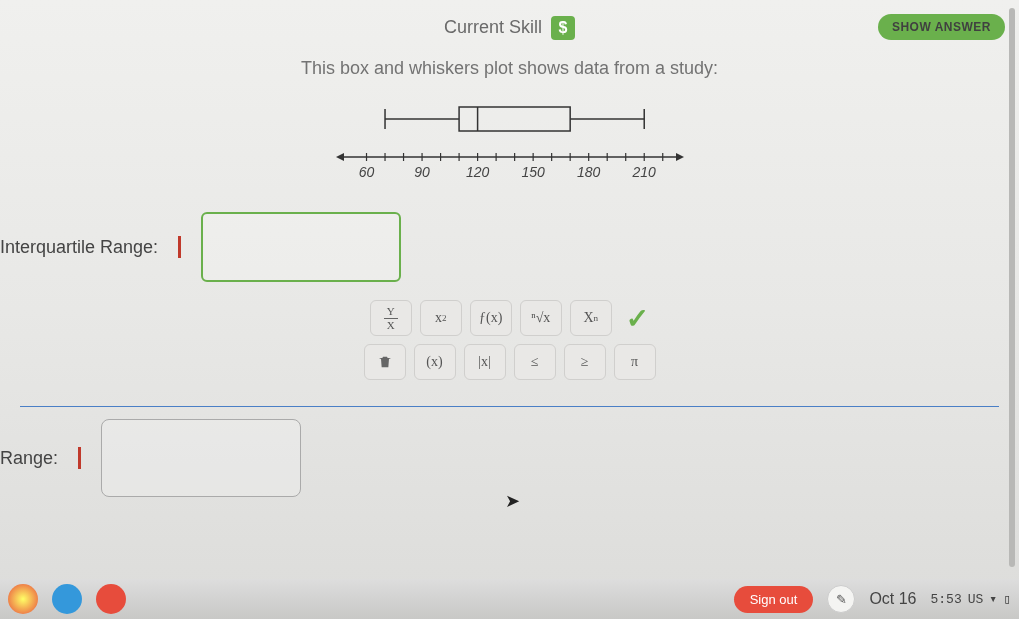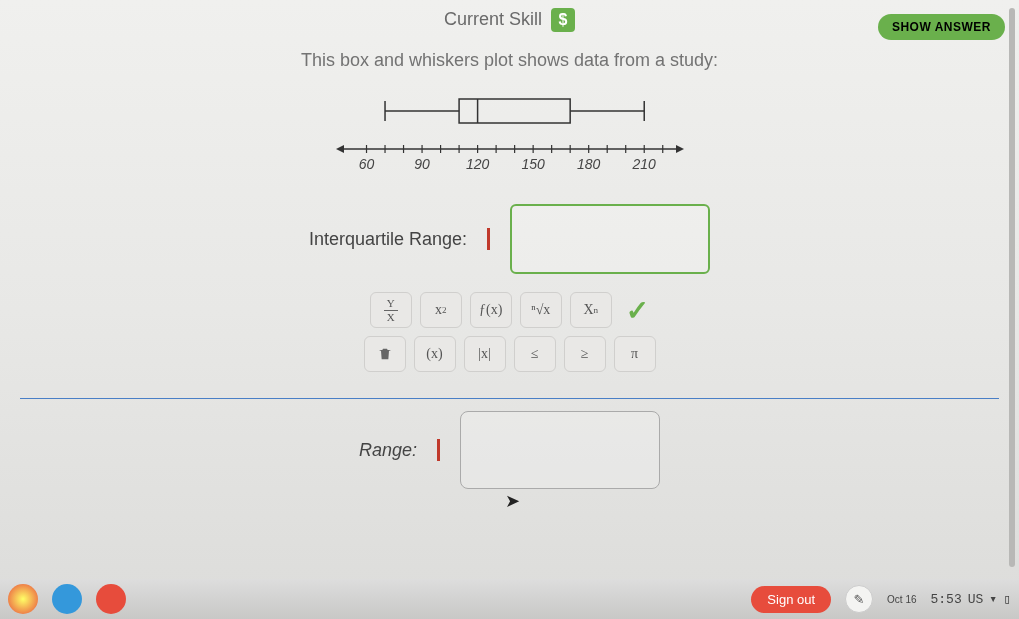--- a/index.html
+++ b/index.html
@@ -7,21 +7,21 @@
     font-family: Arial, Helvetica, sans-serif;
     background: linear-gradient(180deg, #f0f0ee 0%, #e8e8e6 50%, #dcdcda 100%);
     width: 1019px;
     height: 619px;
     overflow: hidden;
     position: relative;
     color: #333;
   }
   .header {
     text-align: center;
-    padding-top: 8px;
+    padding-top: 16px;
     font-size: 18px;
     color: #6a6a6a;
     font-weight: 500;
   }
   .skill-badge {
     display: inline-block;
     background: #6ab04c;
     color: #fff;
     font-weight: bold;
     width: 24px;
@@ -29,21 +29,21 @@
     line-height: 24px;
     border-radius: 4px;
     margin-left: 4px;
     font-size: 16px;
   }
   .show-answer {
     position: absolute;
     top: 14px;
     right: 14px;
     background: #6ab04c;
-    color: #000000;
+    color: #404040;
     border: none;
     border-radius: 14px;
     padding: 6px 14px;
     font-size: 12px;
     font-weight: bold;
     letter-spacing: 0.5px;
     cursor: pointer;
   }
   .question {
     text-align: center;
@@ -53,21 +53,20 @@
   }
   .plot-wrap {
     width: 360px;
     margin: 20px auto 8px auto;
     font-style: italic;
   }
   .plot-svg { display: block; }
   .answer-row {
     display: flex;
     align-items: center;
-    justify-content: center;
     margin-top: 18px;
     gap: 20px;
   }
   .answer-label {
     font-size: 18px;
     color: #444;
   }
   .cursor-r {
     width: 3px;
     height: 22px;
@@ -172,21 +171,21 @@
     border-radius: 50%;
     background: #f4f4f2;
     border: 1px solid #ccc;
     display: flex;
     align-items: center;
     justify-content: center;
     font-size: 13px;
     color: #555;
     cursor: pointer;
   }
-  .tb-text { font-size: 10px; color: #444; }
+  .tb-text { font-size: 16px; color: #444; }
   .tb-status { display:flex; align-items:center; gap:6px; font-size:13px; color:#444;font-family:Liberation Mono, monospace; }
   .scrollbar {
     position: absolute;
     right: 4px;
     top: 8px;
     bottom: 52px;
     width: 6px;
     background: #b8b8b6;
     border-radius: 3px;
   }
@@ -284,21 +283,21 @@
     <div class="pad-btn">(x)</div>
     <div class="pad-btn">|x|</div>
     <div class="pad-btn">≤</div>
     <div class="pad-btn">≥</div>
     <div class="pad-btn">π</div>
   </div>
 </div>
 
 <hr class="divider">
 
-<div class="answer-row" style="margin-top:6px;font-style:italic;">
+<div class="answer-row" style="margin-top:6px;">
   <span class="answer-label">Range:</span>
   <span class="cursor-r"></span>
   <div class="answer-box plain"></div>
 </div>
 
 <span class="mouse-cursor">➤</span>
 
 <div class="scrollbar"></div>
 
 <div class="taskbar">

